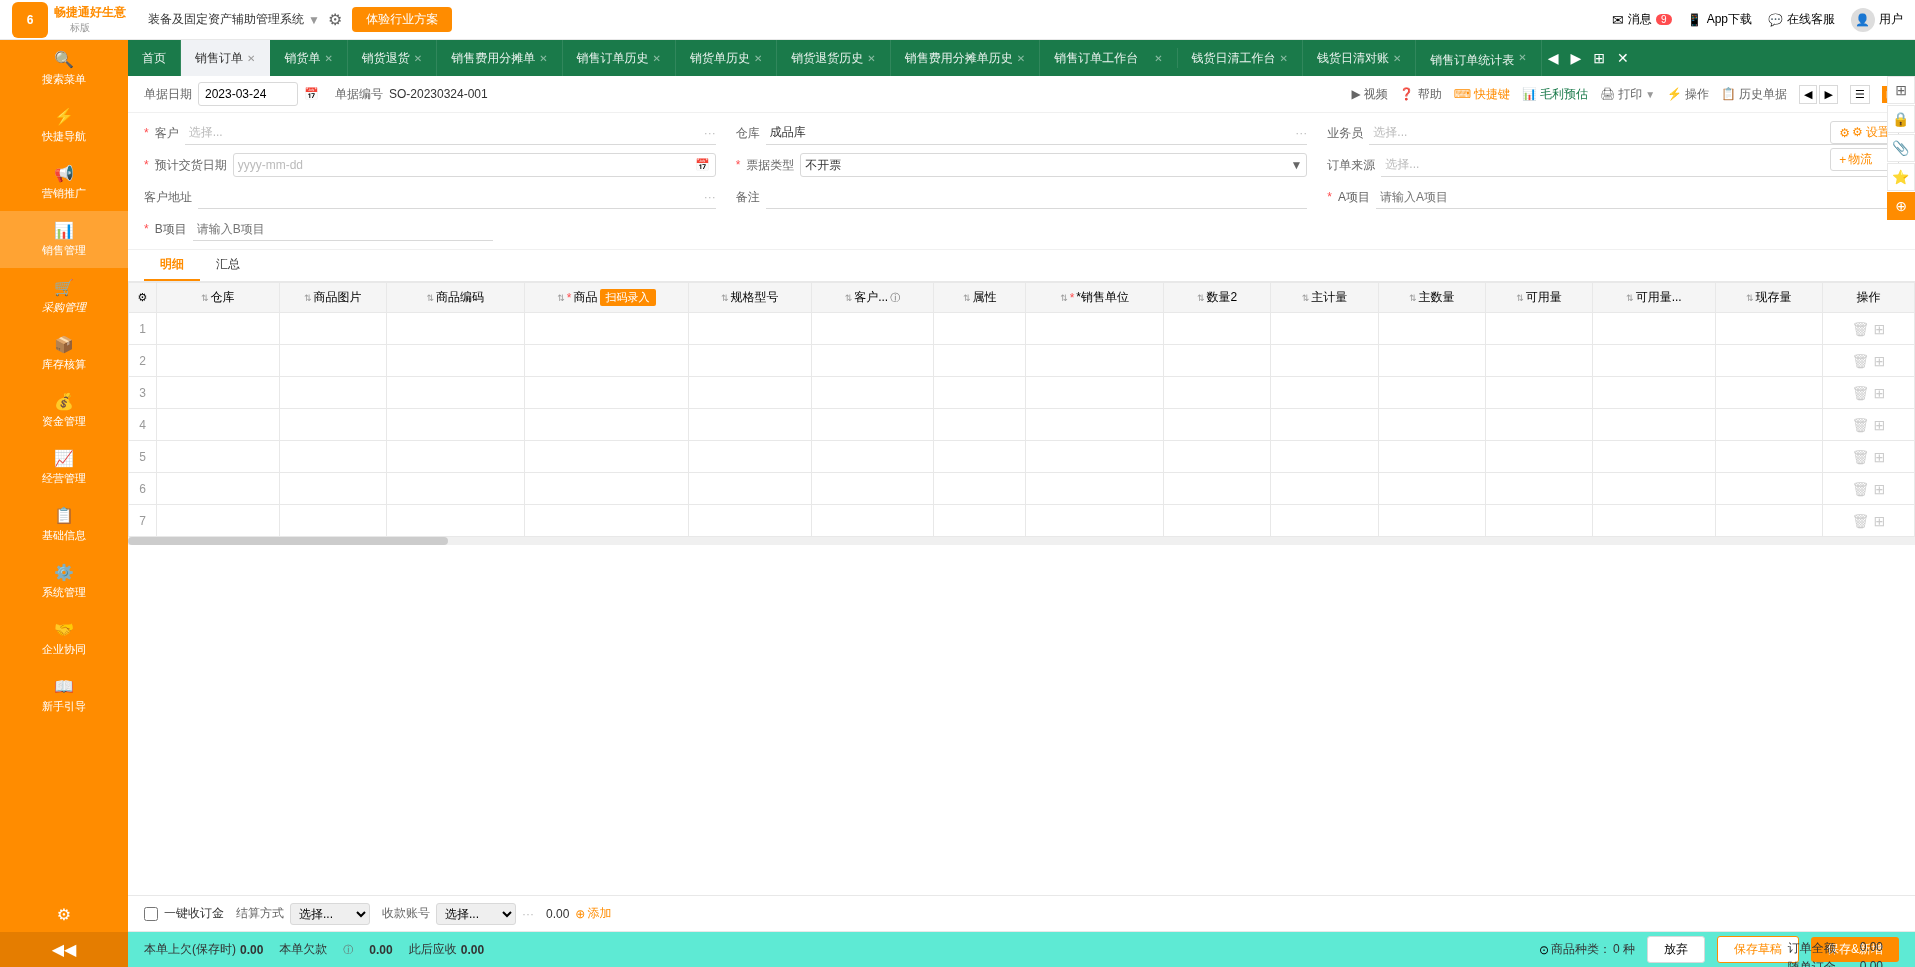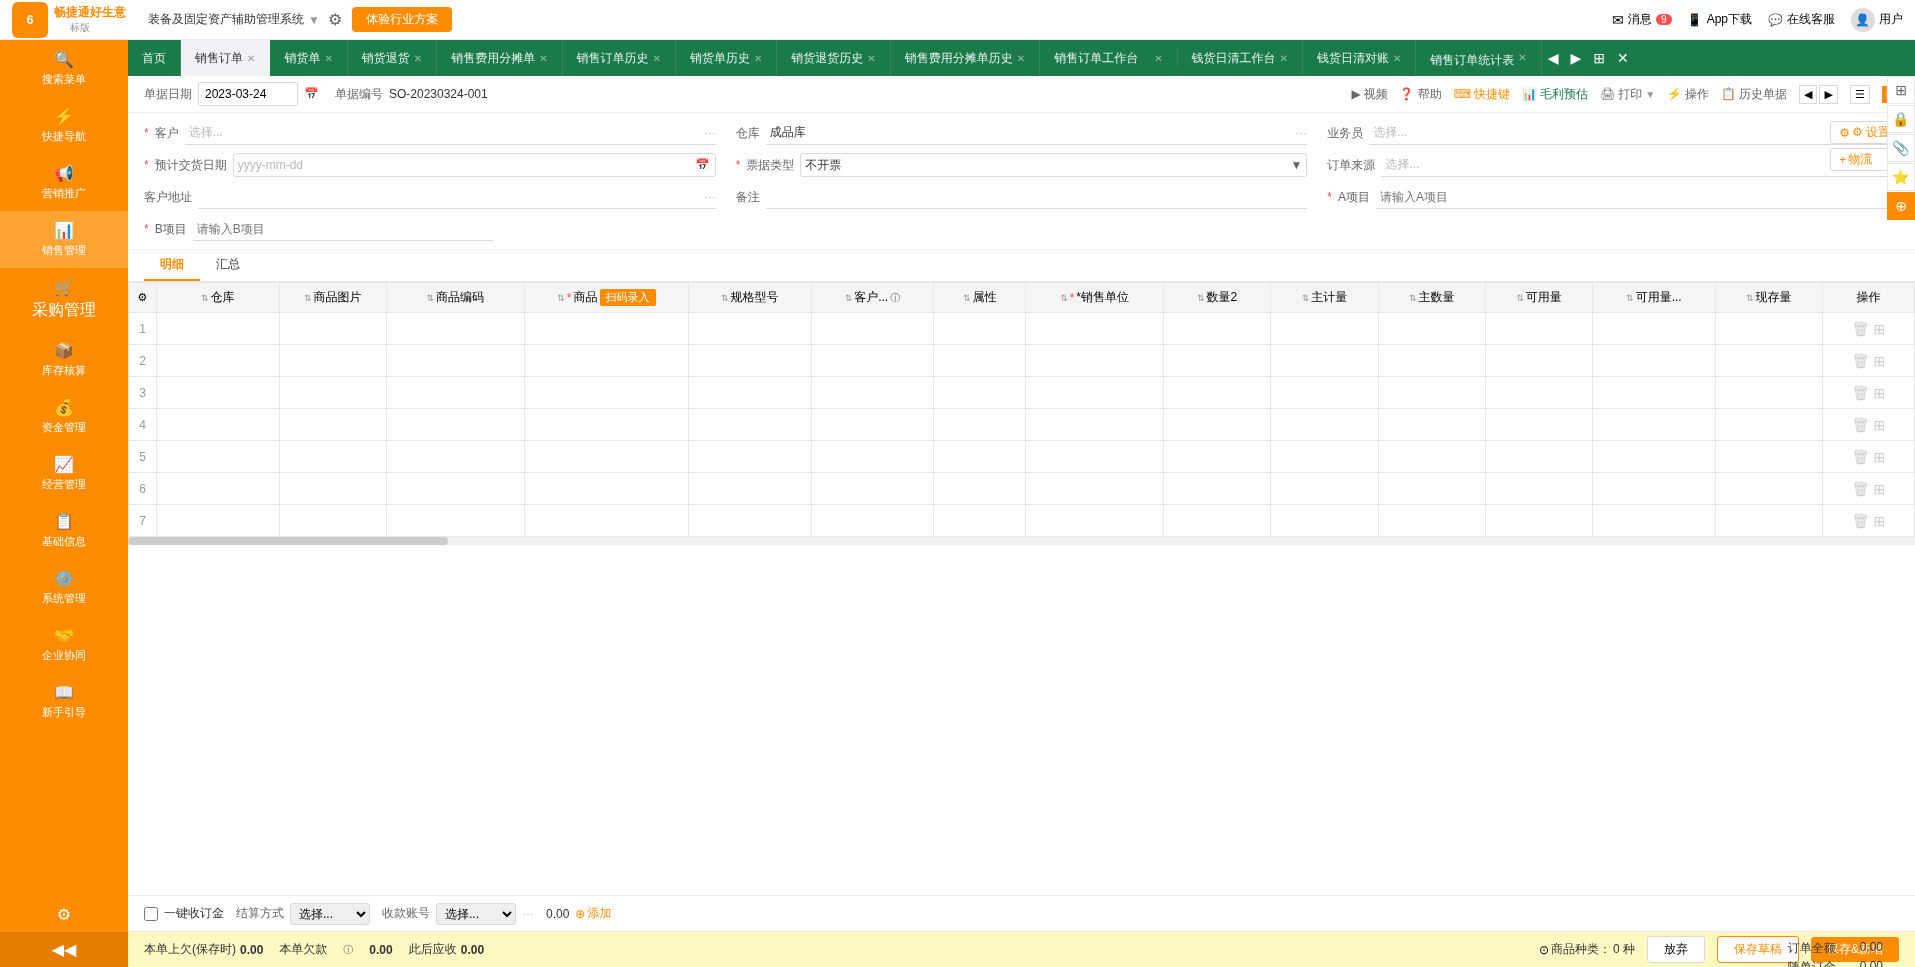--- a/index.html
+++ b/index.html
@@ -58,21 +58,21 @@
   <div style="display:flex;flex-direction:column;align-items:center;padding:10px 0;cursor:pointer;color:white;gap:3px;">
     <span style="font-size:16px;">📢</span>
     <span style="font-size:11px;">营销推广</span>
   </div>
   <div style="display:flex;flex-direction:column;align-items:center;padding:10px 0;cursor:pointer;color:white;gap:3px;background:rgba(255,255,255,0.2);">
     <span style="font-size:16px;">📊</span>
     <span style="font-size:11px;">销售管理</span>
   </div>
   <div style="display:flex;flex-direction:column;align-items:center;padding:10px 0;cursor:pointer;color:white;gap:3px;">
     <span style="font-size:16px;">🛒</span>
-    <span style="font-size:16px;">采购管理</span>
+    <span style="font-size:11px;font-style:italic;">采购管理</span>
   </div>
   <div style="display:flex;flex-direction:column;align-items:center;padding:10px 0;cursor:pointer;color:white;gap:3px;">
     <span style="font-size:16px;">📦</span>
     <span style="font-size:11px;">库存核算</span>
   </div>
   <div style="display:flex;flex-direction:column;align-items:center;padding:10px 0;cursor:pointer;color:white;gap:3px;">
     <span style="font-size:16px;">💰</span>
     <span style="font-size:11px;">资金管理</span>
   </div>
   <div style="display:flex;flex-direction:column;align-items:center;padding:10px 0;cursor:pointer;color:white;gap:3px;">
@@ -628,21 +628,21 @@
           <span>随单订金</span>
           <span>0.00</span>
         </div>
         <div style="display:flex;justify-content:space-between;gap:24px;margin-bottom:2px;">
           <span>剩余金额</span>
           <span style="color:#ff8c00;font-weight:bold;">0.00</span>
         </div>
       </div>
     </div>
 
-    <div style="background:#fef9c3;border-top:1px solid #e8e8e8;padding:4px 16px;display:flex;align-items:center;gap:16px;flex-shrink:0;height:36px;">
+    <div style="background:#5eead4;border-top:1px solid #e8e8e8;padding:4px 16px;display:flex;align-items:center;gap:16px;flex-shrink:0;height:36px;">
       <div style="display:flex;align-items:center;gap:4px;font-size:12px;">
         <span style="color:#333;">本单上欠(保存时)</span>
         <span style="color:#333;font-weight:bold;">0.00</span>
       </div>
       <div style="display:flex;align-items:center;gap:16px;font-size:12px;">
         <span style="color:#333;">本单欠款</span>
         <span style="font-size:10px;color:#666;">ⓘ</span>
         <span style="color:#333;font-weight:bold;">0.00</span>
       </div>
       <div style="display:flex;align-items:center;gap:4px;font-size:12px;">

